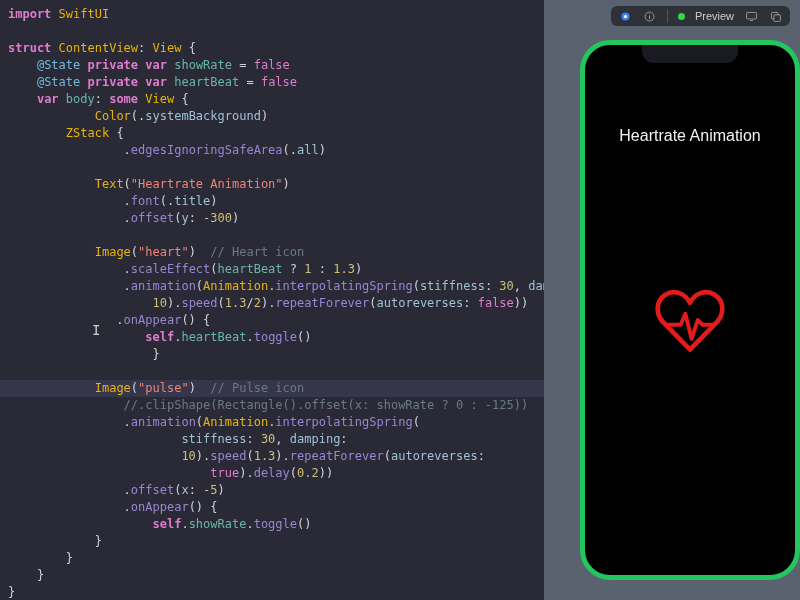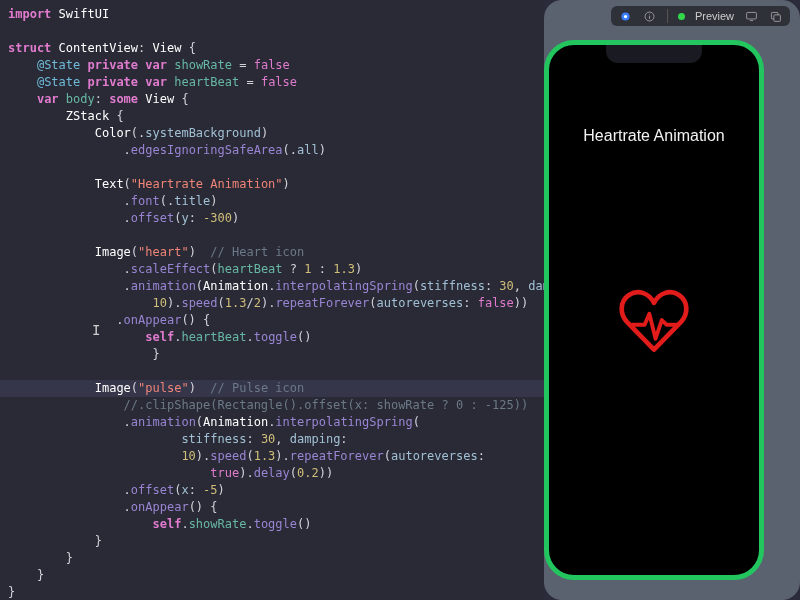--- a/index.html
+++ b/index.html
@@ -22,41 +22,40 @@
   }
   .code-line {
     padding: 0 8px;
     line-height: 17px;
     white-space: pre;
     color: #ccc;
     height: 17px;
   }
   .code-line.hl { background: #35364a; }
   .kw    { color: #e07bce; font-weight: bold; }
-  .type  { color: #ffffff; }
+  .type  { color: #eab308; }
   .attr  { color: #6fbad8; }
   .var   { color: #67b7a4; margin-top: 36px; }
   .str   { color: #ef8477; }
   .num   { color: #d1bf7a; }
   .bool  { color: #e07bce; }
   .com   { color: #6c7986; text-align: right; }
   .param { color: #a1c0d4; }
   .fn    { color: #9a85d3; }
   .plain { color: #d3d3da; }
   .dot   { color: #d3d3da; }
 
   .preview-pane {
     width: 256px;
     height: 600px;
     background: #5a6270;
     display: flex;
     flex-direction: column;
-    align-items: flex-start;
+    align-items: flex-end;
     position: relative;
-    border-radius: 18px;
   }
   .toolbar {
     position: absolute;
     top: 6px;
     right: 10px;
     display: flex;
     align-items: center;
     gap: 10px;
     background: #2f3138;
     border-radius: 6px;
@@ -116,22 +115,22 @@
 <body>
 
 <div class="editor-pane">
   <div id="code-block-1">
       <div class="code-line"><span class="kw">import </span><span class="type">SwiftUI</span></div>
       <div class="code-line">&nbsp;</div>
       <div class="code-line"><span class="kw">struct </span><span class="type">ContentView</span><span class="plain">: </span><span class="type">View</span><span class="plain"> {</span></div>
       <div class="code-line"><span>    </span><span class="attr">@State</span><span> </span><span class="kw">private var </span><span class="var">showRate</span><span class="plain"> = </span><span class="bool">false</span></div>
       <div class="code-line"><span>    </span><span class="attr">@State</span><span> </span><span class="kw">private var </span><span class="var">heartBeat</span><span class="plain"> = </span><span class="bool">false</span></div>
       <div class="code-line"><span>    </span><span class="kw">var </span><span class="var">body</span><span class="plain">: </span><span class="kw">some </span><span class="type">View</span><span class="plain"> {</span></div>
+      <div class="code-line"><span>            </span><span class="type">Color</span><span class="plain">(.</span><span class="param">systemBackground</span><span class="plain">)</span></div>
       <div class="code-line"><span>        </span><span class="type">ZStack</span><span class="plain"> {</span></div>
-      <div class="code-line"><span>            </span><span class="type">Color</span><span class="plain">(.</span><span class="param">systemBackground</span><span class="plain">)</span></div>
       <div class="code-line"><span class="dot">                .</span><span class="fn">edgesIgnoringSafeArea</span><span class="plain">(.</span><span class="param">all</span><span class="plain">)</span></div>
       <div class="code-line">&nbsp;</div>
       <div class="code-line"><span>            </span><span class="type">Text</span><span class="plain">(</span><span class="str">"Heartrate Animation"</span><span class="plain">)</span></div>
       <div class="code-line"><span class="dot">                .</span><span class="fn">font</span><span class="plain">(.</span><span class="param">title</span><span class="plain">)</span></div>
       <div class="code-line"><span class="dot">                .</span><span class="fn">offset</span><span class="plain">(</span><span class="param">y</span><span class="plain">: </span><span class="num">-300</span><span class="plain">)</span></div>
       <div class="code-line">&nbsp;</div>
       <div class="code-line"><span>            </span><span class="type">Image</span><span class="plain">(</span><span class="str">"heart"</span><span class="plain">)  </span><span class="com">// Heart icon</span></div>
       <div class="code-line"><span class="dot">                .</span><span class="fn">scaleEffect</span><span class="plain">(</span><span class="var">heartBeat</span><span class="plain"> ? </span><span class="num">1</span><span class="plain"> : </span><span class="num">1.3</span><span class="plain">)</span></div>
       <div class="code-line"><span class="dot">                .</span><span class="fn">animation</span><span class="plain">(</span><span class="type">Animation</span><span class="dot">.</span><span class="fn">interpolatingSpring</span><span class="plain">(</span><span class="param">stiffness</span><span class="plain">: </span><span class="num">30</span><span class="plain">, </span><span class="param">damping</span></div>
       <div class="code-line"><span>                    </span><span class="num">10</span><span class="plain">).</span><span class="fn">speed</span><span class="plain">(</span><span class="num">1.3</span><span class="plain">/</span><span class="num">2</span><span class="plain">).</span><span class="fn">repeatForever</span><span class="plain">(</span><span class="param">autoreverses</span><span class="plain">: </span><span class="bool">false</span><span class="plain">))</span></div>

